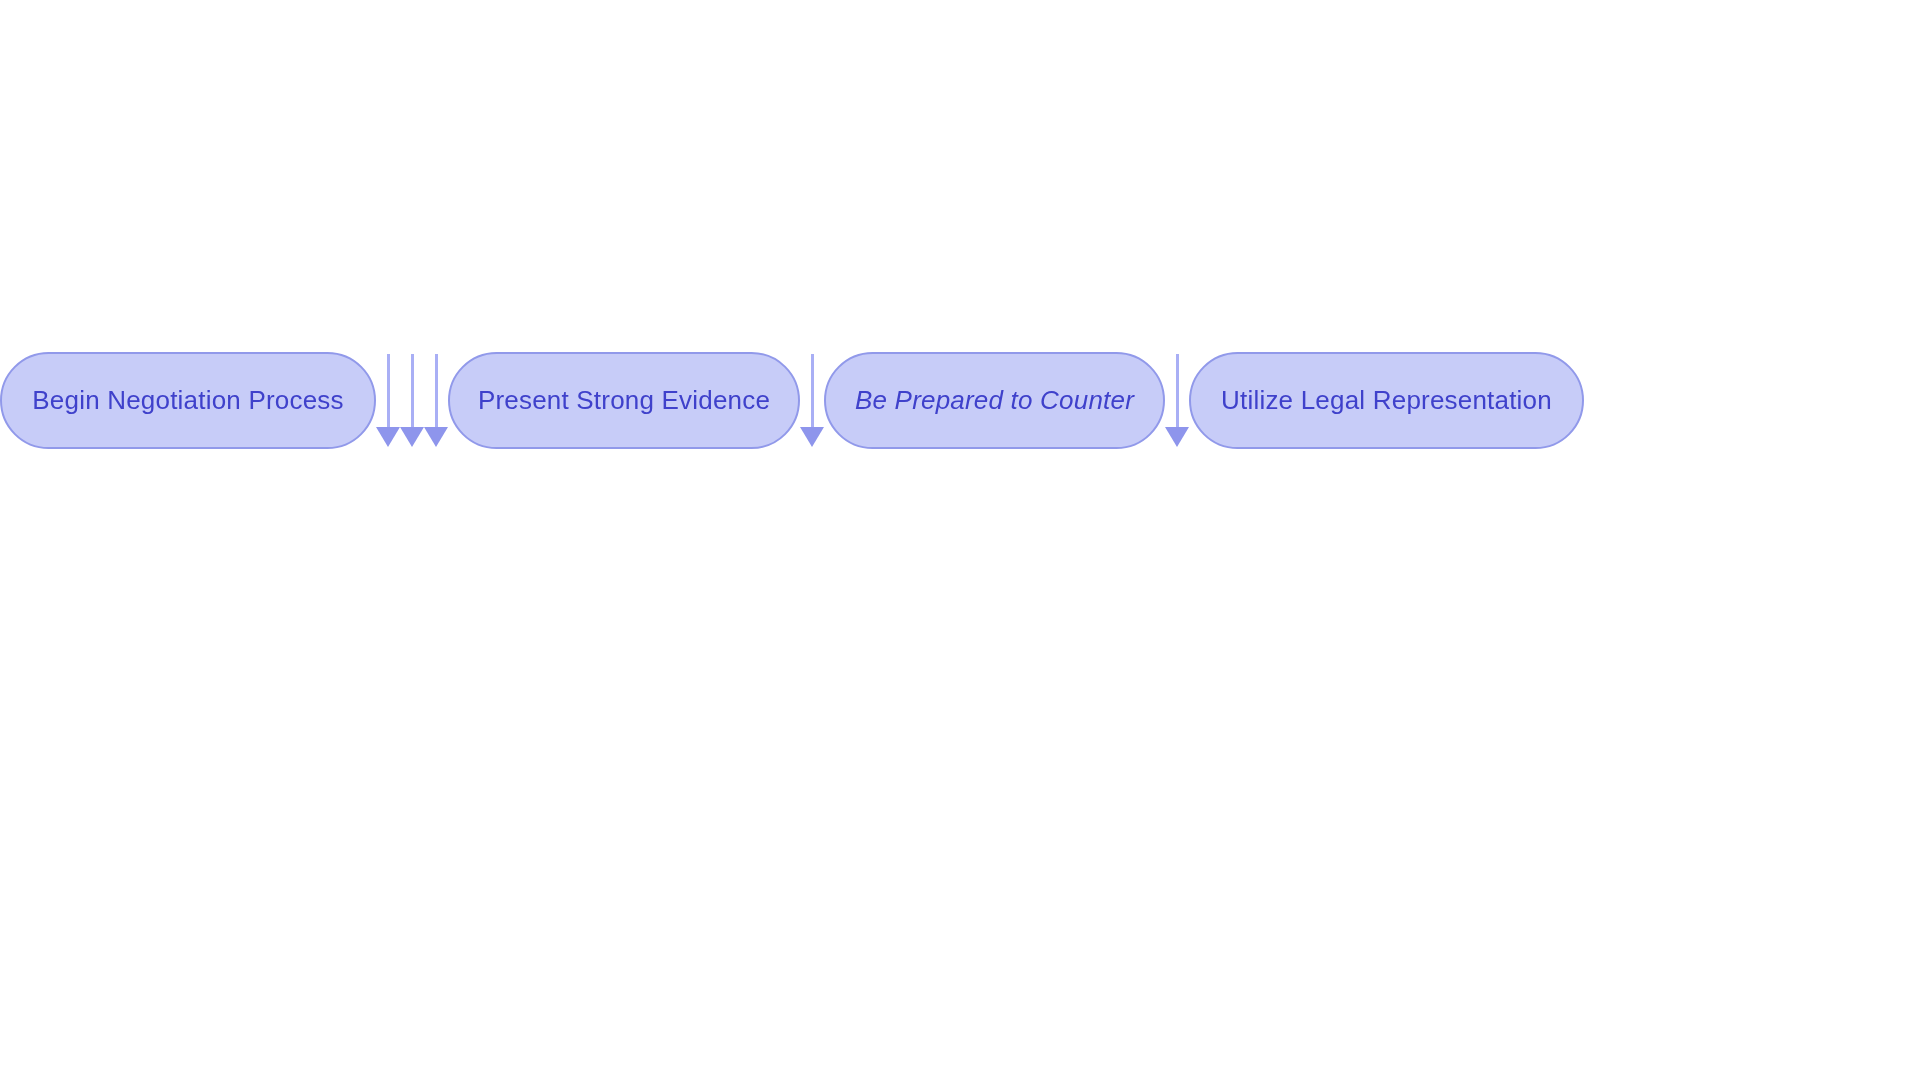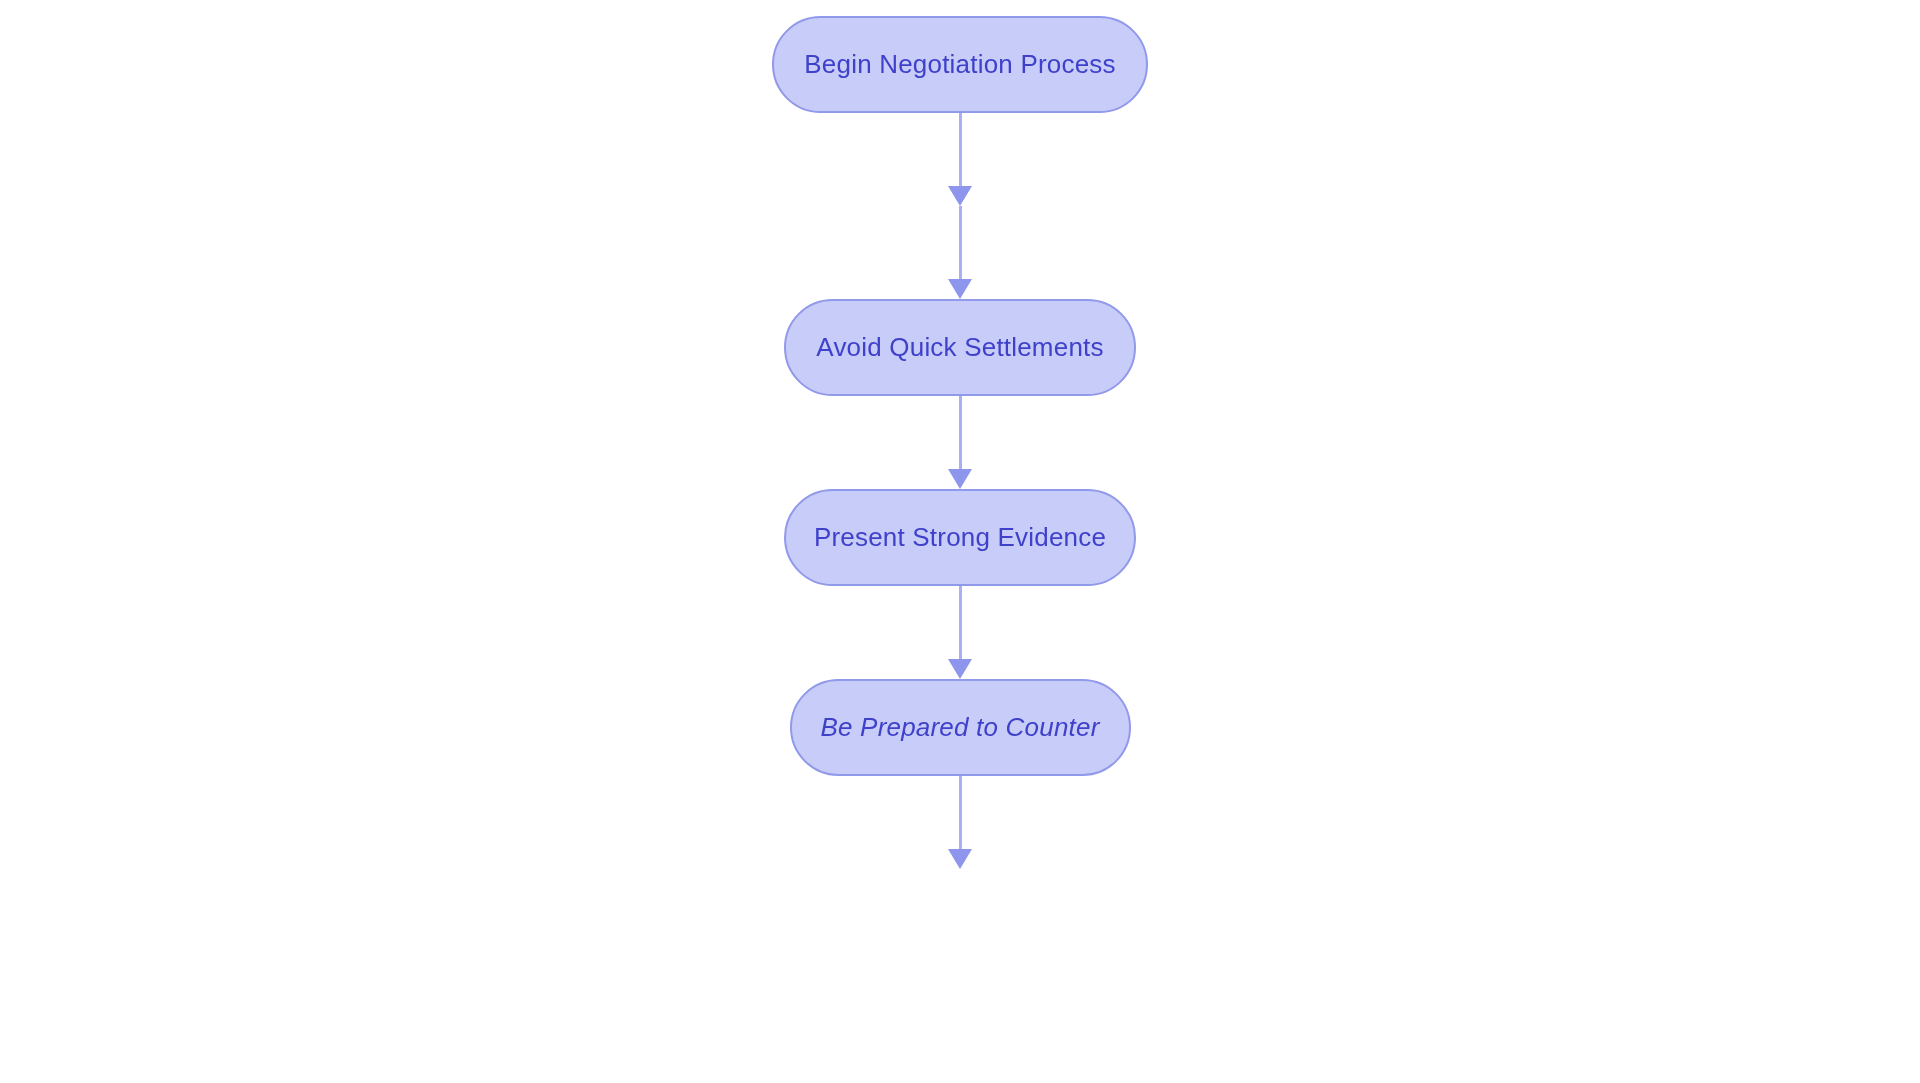--- a/index.html
+++ b/index.html
@@ -18,21 +18,20 @@
     height: 1083px;
     background: var(--background);
     font-family: "Liberation Sans", "DejaVu Sans", sans-serif;
     overflow: hidden;
   }
   .canvas {
     position: relative;
     width: 1920px;
     height: 784px;
     display: flex;
-    flex-direction: column;
     align-items: center;
     padding-top: 16px;
   }
   .node {
     flex: 0 0 auto;
     height: 97px;
     border-radius: 48.5px;
     background: var(--node-fill);
     border: 2px solid var(--node-border);
     color: var(--node-text);
@@ -84,23 +83,20 @@
     <div class="line"></div>
     <div class="head"></div>
   </div>
 
 
   <div class="connector">
     <div class="line"></div>
     <div class="head"></div>
   </div>
 
-  <div class="node w3">
-    <span>Avoid Quick Settlements</span>
-  </div>
 
   <div class="connector">
     <div class="line"></div>
     <div class="head"></div>
   </div>
 
   <div class="node w4">
     <span>Present Strong Evidence</span>
   </div>
 
@@ -111,14 +107,17 @@
 
   <div class="node w5">
     <span>Be Prepared to Counter</span>
   </div>
 
   <div class="connector">
     <div class="line"></div>
     <div class="head"></div>
   </div>
 
+  <div class="node w6">
+    <span>Utilize Legal Representation</span>
+  </div>
 
 </div>
 
 </body></html>

